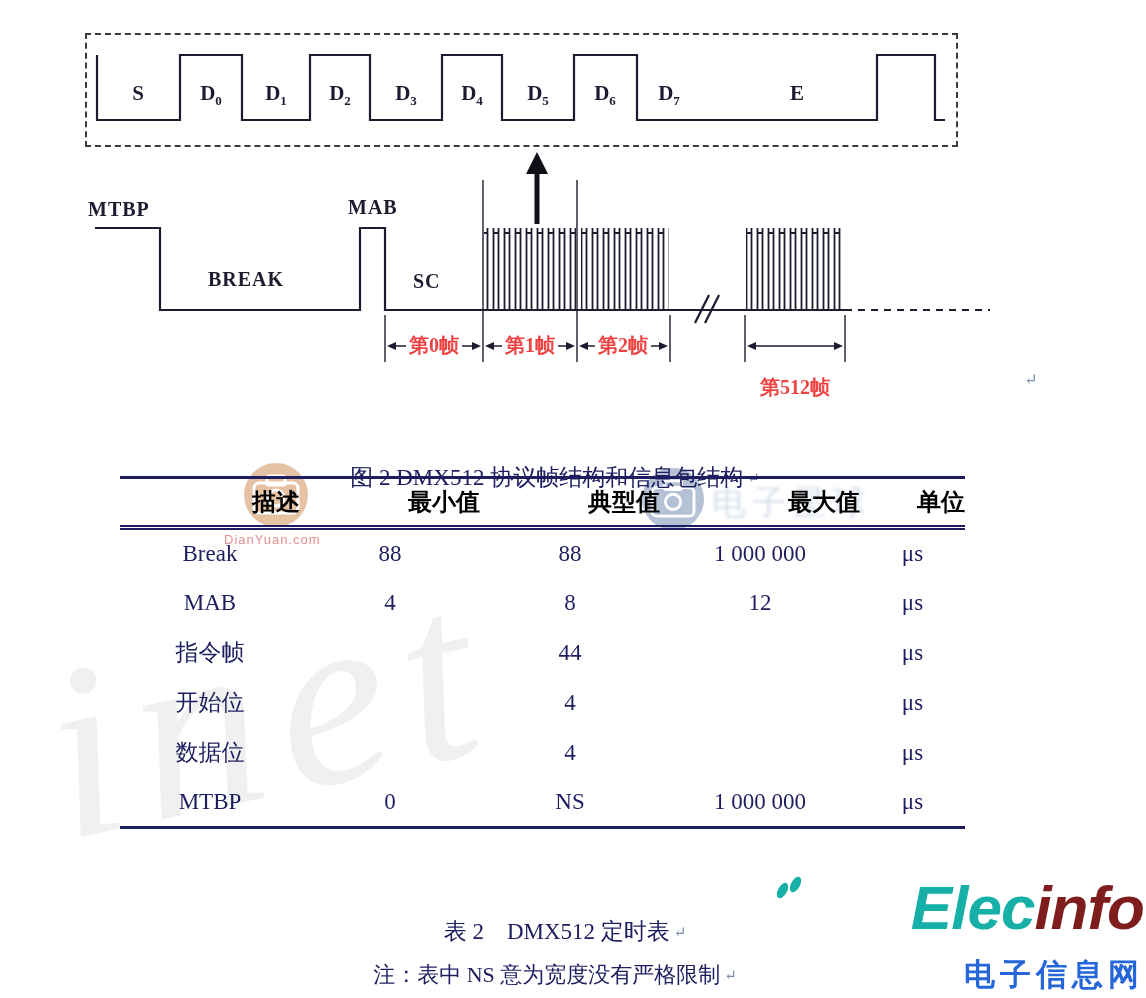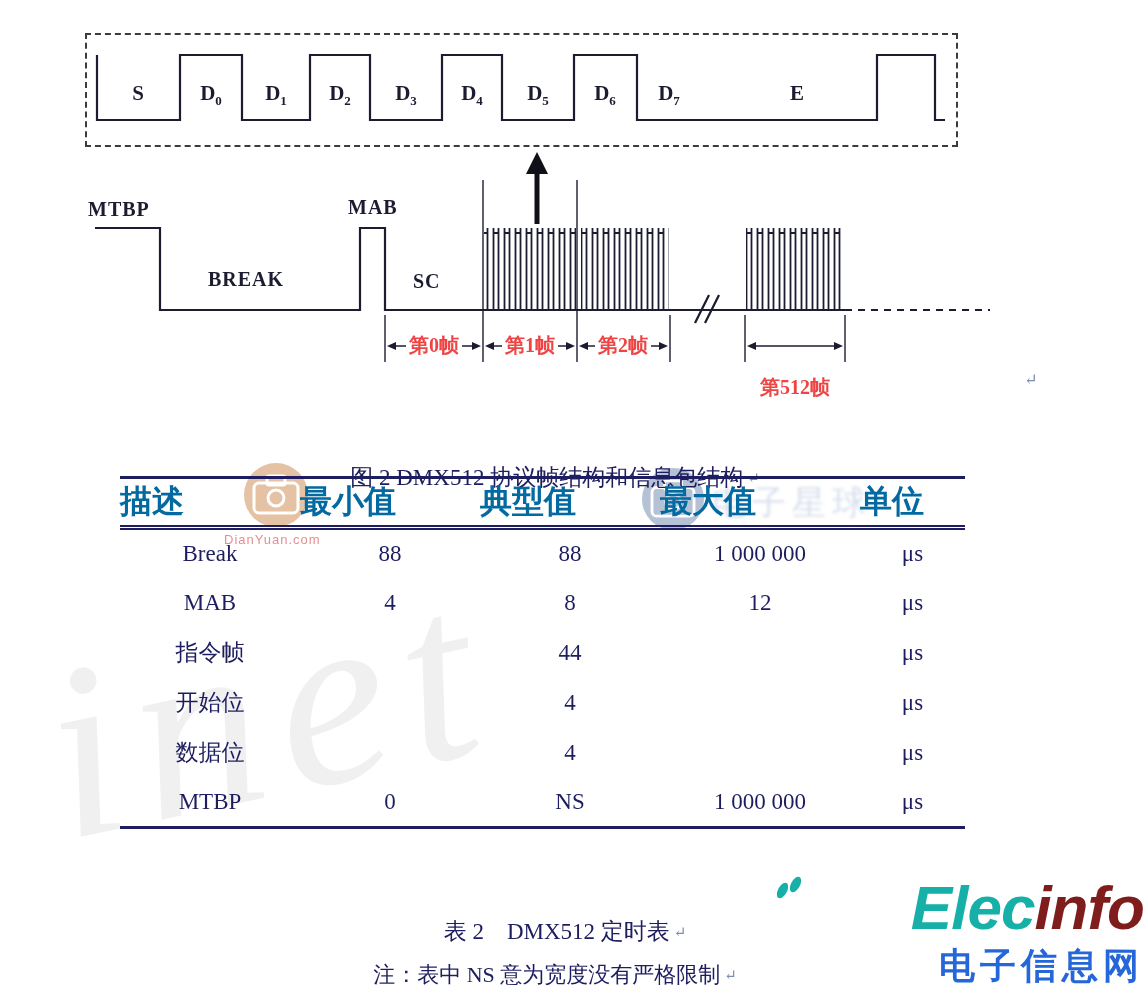--- a/index.html
+++ b/index.html
@@ -43,22 +43,22 @@
   .pilcrow { font-size:15px; color:#7c8bb0; margin-left:4px; vertical-align:2px; }
   .pilcrow-float { position:absolute; left:1024px; top:370px; font-size:16px; color:#7c8bb0; }
   
   .timing-table {
     position:absolute; left:120px; top:476px; width:845px;
     border-collapse:collapse; table-layout:fixed;
     border-top:3px solid #1d1d5f; border-bottom:3px solid #1d1d5f;
     background:transparent;
   }
   .timing-table th {
-    height:50px; font-size:32px; font-weight:700; text-align:left;
-    border-bottom:5px double #1d1d5f; color:#0369a1;
+    height:50px; font-size:24px; font-weight:700; text-align:right;
+    border-bottom:5px double #1d1d5f; color:#000000;
   }
   .timing-table td {
     height:50px; font-size:23px; text-align:center; color:#1d1d5f;
     white-space:nowrap;
   }
   
   .wm-badge { position:absolute; border-radius:50%; opacity:.45; }
   .wm-badge-1 { left:244px; top:463px; width:64px; height:64px; background:#c47a35; }
   .wm-badge-2 { left:642px; top:468px; width:62px; height:62px; background:#6e87ad; opacity:.5; }
   .wm-badge svg { position:absolute; left:8px; top:10px; }
@@ -81,21 +81,21 @@
     position:absolute; left:778px; top:876px; width:366px; text-align:right;
     font-family:"Liberation Sans","DejaVu Sans",sans-serif;
   }
   .logo-word {
     font-size:62px; font-weight:700; font-style:italic; letter-spacing:-1px;
     line-height:64px; white-space:nowrap;
   }
   .logo-elec { color:#17b0a8;margin-top:16px; }
   .logo-info { color:#7f1d1d; }
   .logo-sub  {
-    margin-top:2px; font-size:36px; font-weight:700; color:#2566d8;
+    margin-top:14px; font-size:31px; font-weight:700; color:#2566d8;
     letter-spacing:5px; white-space:nowrap;
   }
   .logo-dot { position:absolute; background:#17b0a8; border-radius:50%; }
   .logo-dot-1 { left:0px;  top:6px;  width:9px;  height:17px; transform:rotate(28deg); }
   .logo-dot-2 { left:13px; top:0px;  width:9px;  height:17px; transform:rotate(28deg); }
 </style>
 </head>
 <body>
 
 <div class="page">

